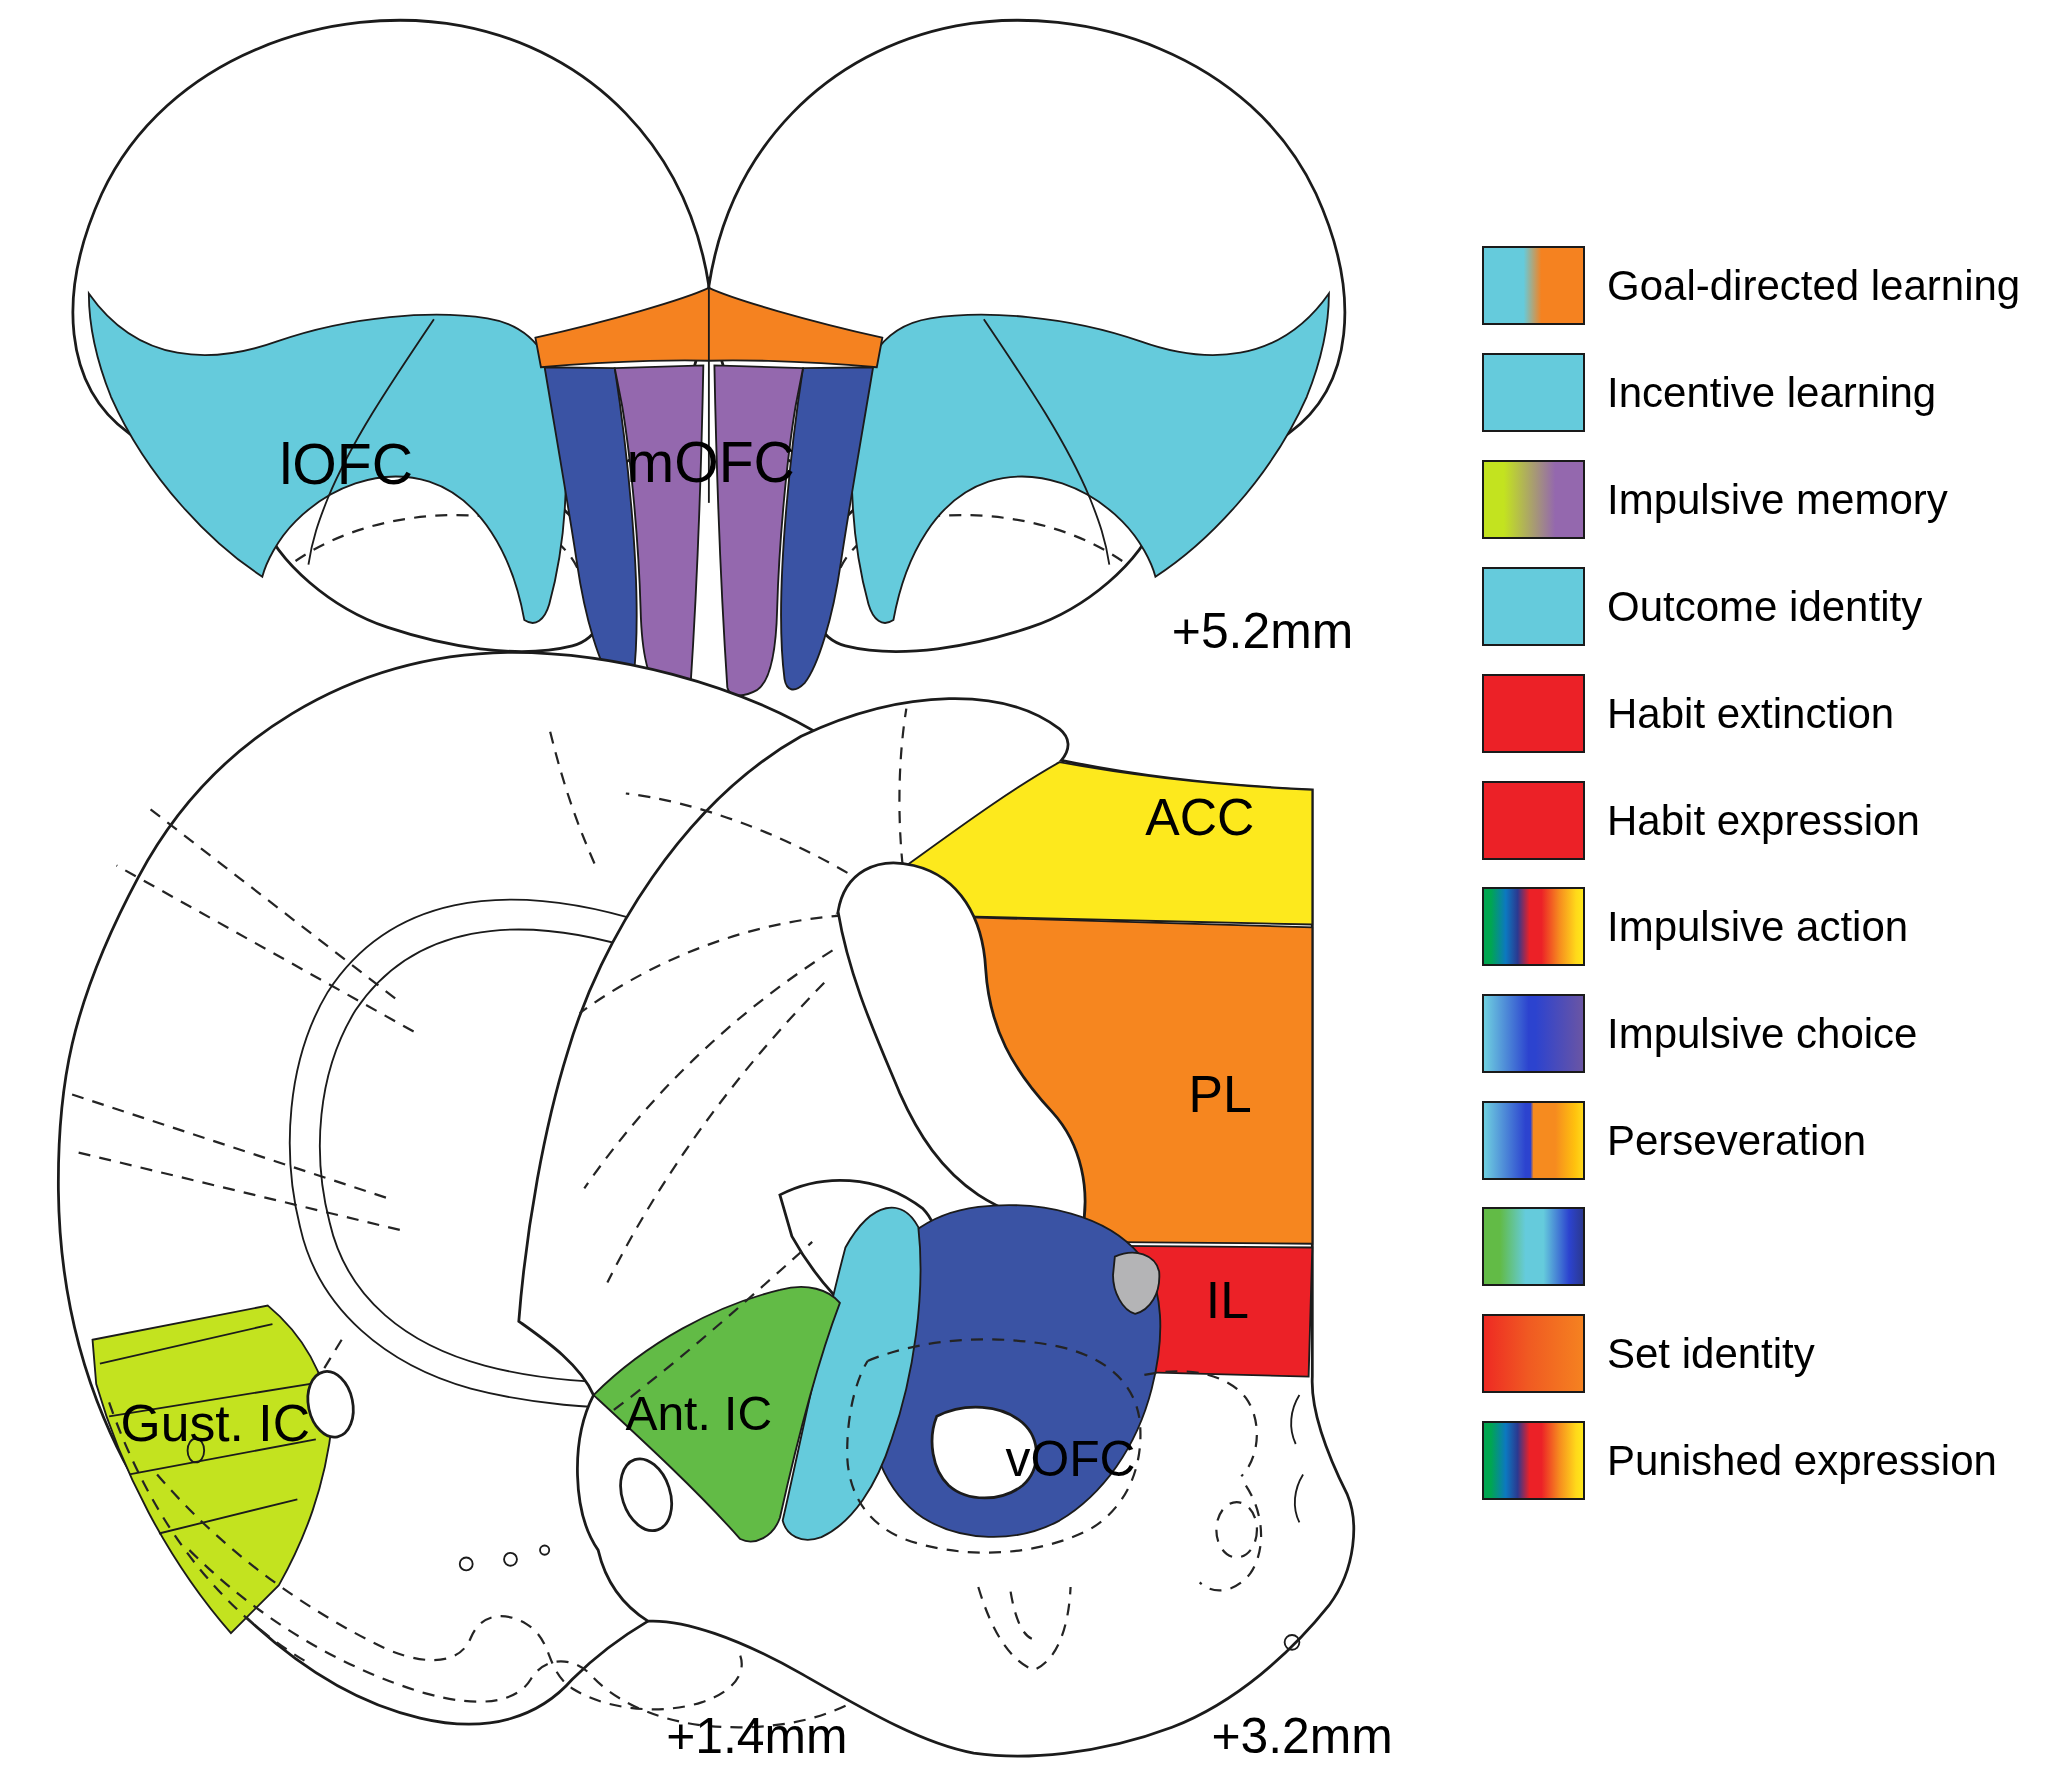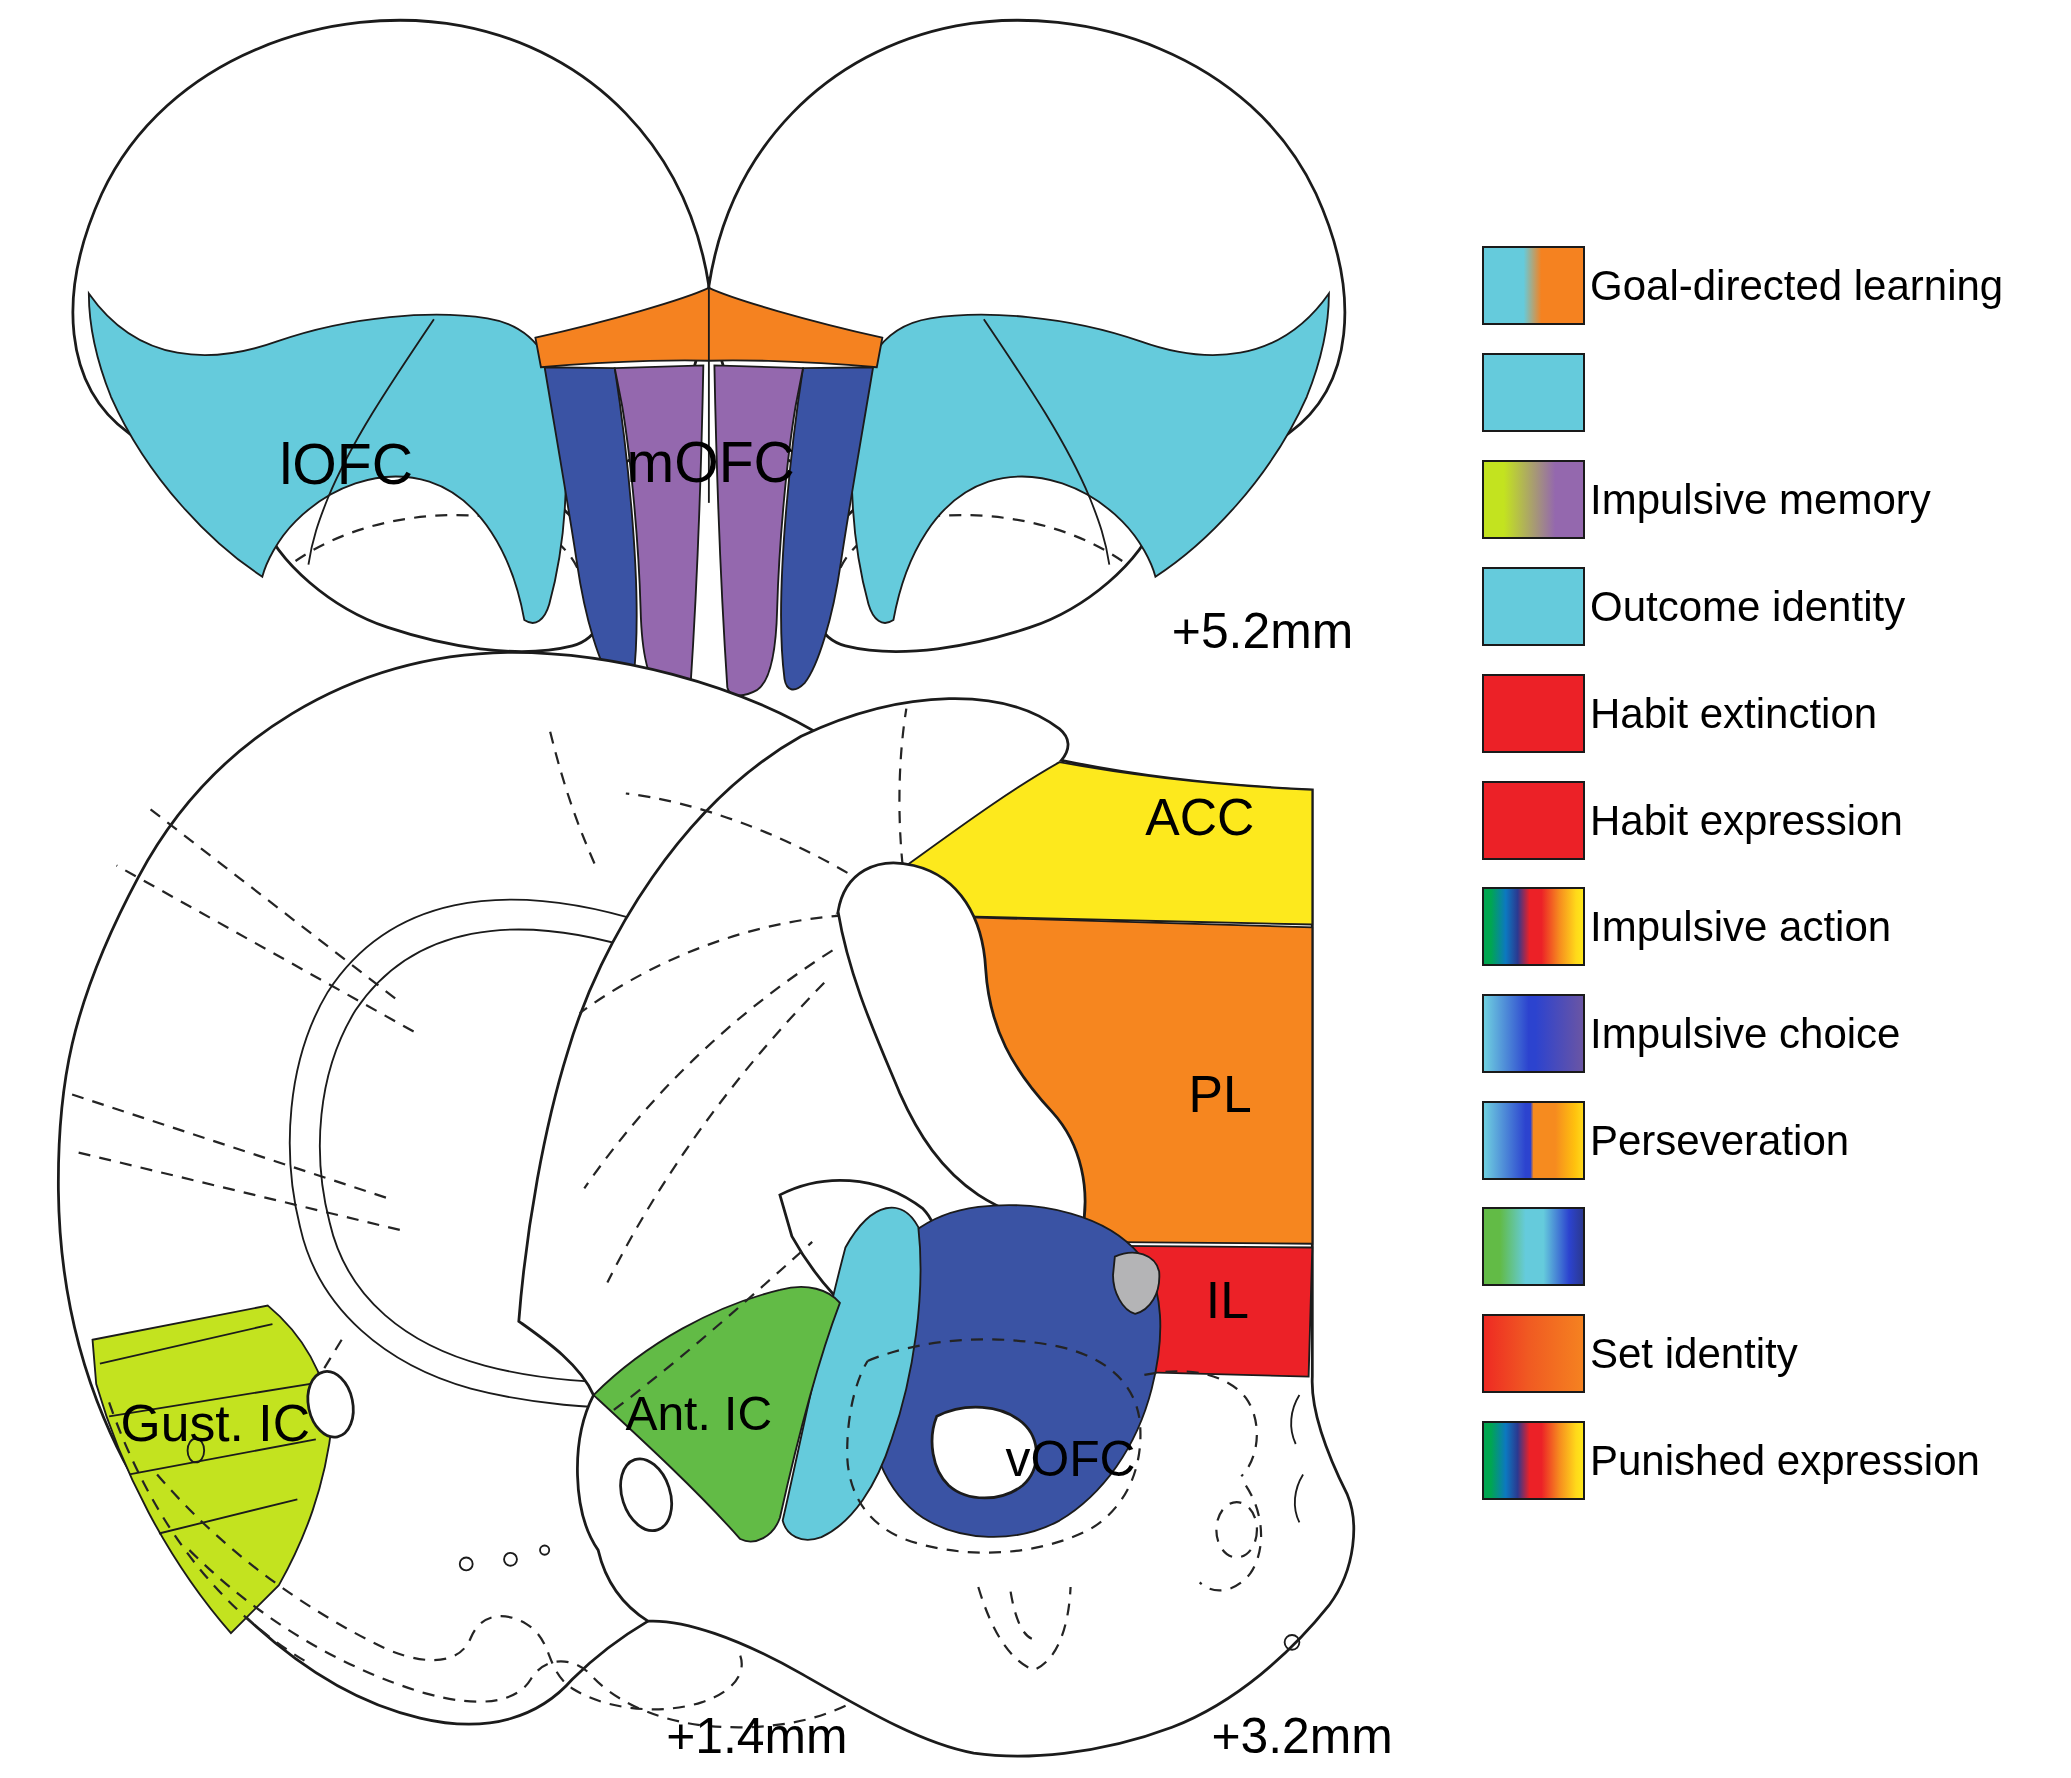--- a/index.html
+++ b/index.html
@@ -7,21 +7,21 @@
          font-family:"Liberation Sans","DejaVu Sans",sans-serif;}
   svg{position:absolute;left:0;top:0;}
   .outline{fill:#ffffff;stroke:#1b1b1b;stroke-width:3;}
   .thin{fill:none;stroke:#1b1b1b;stroke-width:2;}
   .dash{fill:none;stroke:#242424;stroke-width:2.4;stroke-dasharray:13 10;}
   .region{stroke:#1b1b1b;stroke-width:2;}
   .lbl{fill:#000;}
   
   .legend-item{position:absolute;left:1482px;height:79px;display:flex;align-items:center;}
   .sw{width:103px;height:79px;border:2.8px solid #1a1a1a;box-sizing:border-box;flex:0 0 auto;}
-  .leg-label{margin-left:5px;font-size:42px;color:#000;white-space:nowrap;line-height:79px;}
+  .leg-label{margin-left:22px;font-size:42px;color:#000;white-space:nowrap;line-height:79px;}
   .sw-goal{background:linear-gradient(90deg,#65cbdc 0%,#65cbdc 40%,#f58220 58%,#f58220 100%);}
   .sw-cyan{background:#65cbdc;}
   .sw-memory{background:linear-gradient(90deg,#c3e31f 0%,#c3e31f 20%,#9468ae 72%,#9468ae 100%);}
   .sw-red{background:#ec2127;}
   .sw-rainbow{background:linear-gradient(90deg,#00a651 0%,#00a651 7%,#0c78c0 22%,#2b3990 34%,
               #ec2127 46%,#ec2127 58%,#f68b1f 76%,#ffd91a 93%,#ffe81a 100%);}
   .sw-choice{background:linear-gradient(90deg,#6fd0e0 0%,#2c43cf 45%,#2c43cf 52%,#6a55a4 100%);}
   .sw-persev{background:linear-gradient(90deg,#6fd0e0 0%,#2c43cf 42%,#2c43cf 47%,#f68b1f 50%,
               #f68b1f 72%,#ffc20e 92%,#ffd91a 100%);}
   .sw-reversal{background:linear-gradient(90deg,#62bb46 0%,#62bb46 16%,#65cbdc 42%,#65cbdc 60%,
@@ -188,20 +188,21 @@
   </g>
 </svg>
 
 <div>
   <div class="legend-item" style="top:246px">
     <div class="sw sw-goal"></div>
     <div class="leg-label">Goal-directed learning</div>
   </div>
   <div class="legend-item" style="top:353px">
     <div class="sw sw-cyan"></div>
+    <div class="leg-label">Incentive learning</div>
   </div>
   <div class="legend-item" style="top:460px">
     <div class="sw sw-memory"></div>
     <div class="leg-label">Impulsive memory</div>
   </div>
   <div class="legend-item" style="top:567px">
     <div class="sw sw-cyan"></div>
     <div class="leg-label">Outcome identity</div>
   </div>
   <div class="legend-item" style="top:674px">

